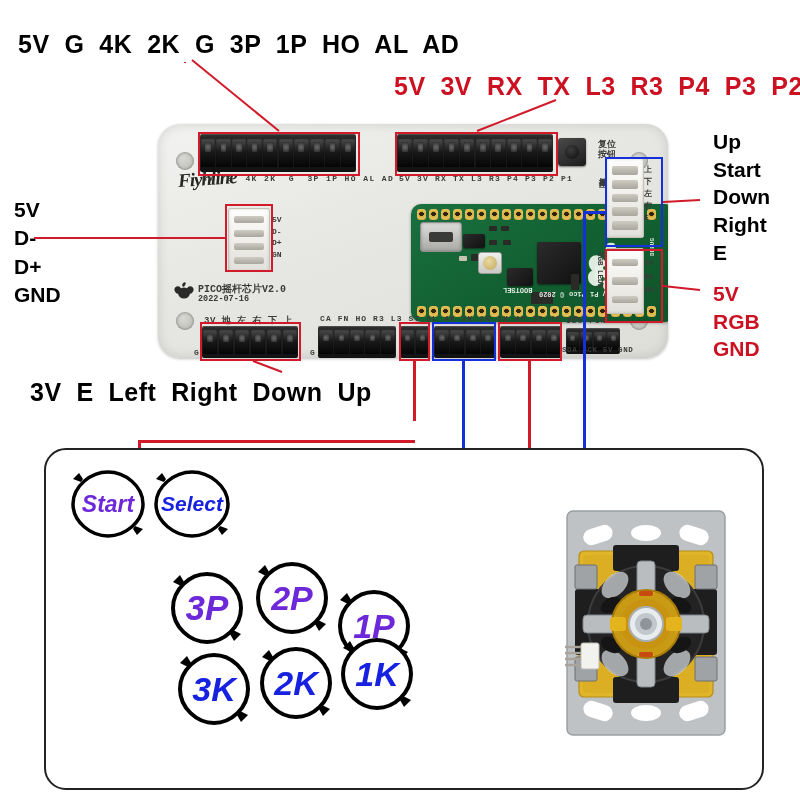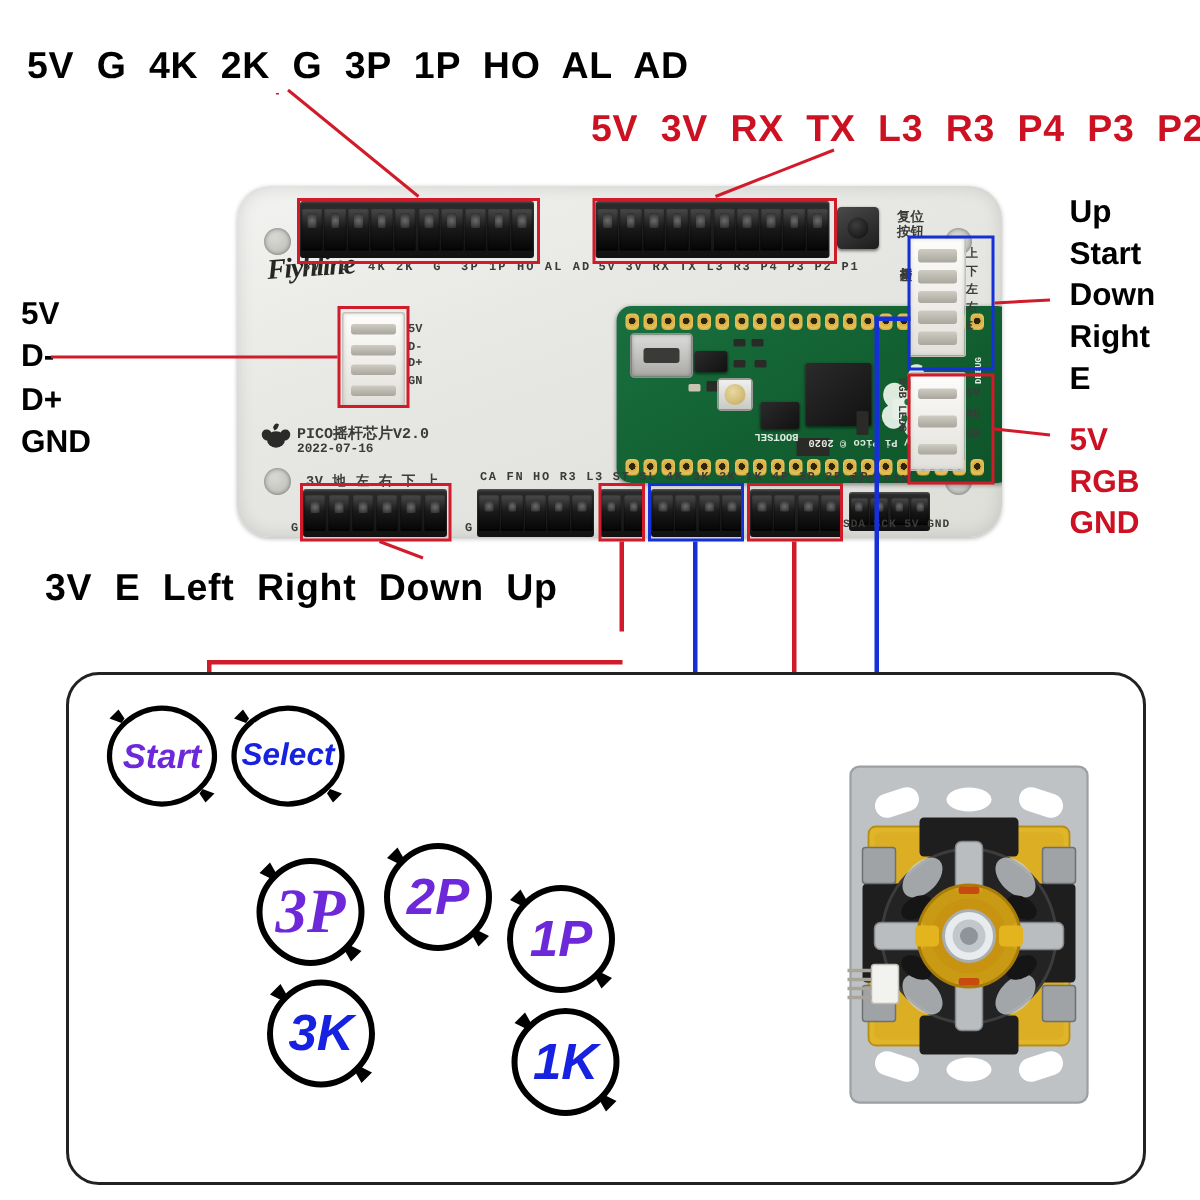--- a/index.html
+++ b/index.html
@@ -431,21 +431,21 @@
     </svg>
     <span style="font-size:21px;">Select</span>
   </div>
 
   <div class="btn p-red" style="left:169px;top:570px;width:76px;height:76px;">
     <svg width="76" height="76" viewBox="0 0 76 76">
       <path d="M38 4 C55 4 72 19 72 38 C72 57 55 72 38 72 C21 72 4 57 4 38 C4 19 21 4 38 4 Z" fill="#fff" stroke="#000" stroke-width="4"></path>
       <path d="M12 16 l-8 -4 l7 -7 l4 7 z" fill="#000"></path>
       <path d="M64 60 l8 4 l-7 7 l-4 -7 z" fill="#000"></path>
     </svg>
-    <span style="font-size:42px;font-family:Liberation Serif, serif;">3P</span>
+    <span style="font-size:35px;">3P</span>
   </div>
   <div class="btn p-red" style="left:254px;top:560px;width:76px;height:76px;">
     <svg width="76" height="76" viewBox="0 0 76 76">
       <path d="M38 4 C55 4 72 19 72 38 C72 57 55 72 38 72 C21 72 4 57 4 38 C4 19 21 4 38 4 Z" fill="#fff" stroke="#000" stroke-width="4"></path>
       <path d="M12 16 l-8 -4 l7 -7 l4 7 z" fill="#000"></path>
       <path d="M64 60 l8 4 l-7 7 l-4 -7 z" fill="#000"></path>
     </svg>
     <span style="font-size:34px;">2P</span>
   </div>
   <div class="btn p-red" style="left:336px;top:588px;width:76px;height:76px;">
@@ -458,21 +458,29 @@
   </div>
 
   <div class="btn p-blue" style="left:176px;top:651px;width:76px;height:76px;text-align:center;">
     <svg width="76" height="76" viewBox="0 0 76 76">
       <path d="M38 4 C55 4 72 19 72 38 C72 57 55 72 38 72 C21 72 4 57 4 38 C4 19 21 4 38 4 Z" fill="#fff" stroke="#000" stroke-width="4"></path>
       <path d="M12 16 l-8 -4 l7 -7 l4 7 z" fill="#000"></path>
       <path d="M64 60 l8 4 l-7 7 l-4 -7 z" fill="#000"></path>
     </svg>
     <span style="font-size:34px;">3K</span>
   </div>
-  <div class="btn p-blue" style="left:339px;top:670px;width:76px;height:76px;text-decoration:underline;">
+  <div class="btn p-blue" style="left:258px;top:645px;width:76px;height:76px;">
+    <svg width="76" height="76" viewBox="0 0 76 76">
+      <path d="M38 4 C55 4 72 19 72 38 C72 57 55 72 38 72 C21 72 4 57 4 38 C4 19 21 4 38 4 Z" fill="#fff" stroke="#000" stroke-width="4"></path>
+      <path d="M12 16 l-8 -4 l7 -7 l4 7 z" fill="#000"></path>
+      <path d="M64 60 l8 4 l-7 7 l-4 -7 z" fill="#000"></path>
+    </svg>
+    <span style="font-size:34px;">2K</span>
+  </div>
+  <div class="btn p-blue" style="left:339px;top:636px;width:76px;height:76px;text-decoration:underline;">
     <svg width="76" height="76" viewBox="0 0 76 76">
       <path d="M38 4 C55 4 72 19 72 38 C72 57 55 72 38 72 C21 72 4 57 4 38 C4 19 21 4 38 4 Z" fill="#fff" stroke="#000" stroke-width="4"></path>
       <path d="M12 16 l-8 -4 l7 -7 l4 7 z" fill="#000"></path>
       <path d="M64 60 l8 4 l-7 7 l-4 -7 z" fill="#000"></path>
     </svg>
     <span style="font-size:34px;">1K</span>
   </div>
 
   <div id="joy">
     <svg width="186" height="258" viewBox="0 0 186 258">

